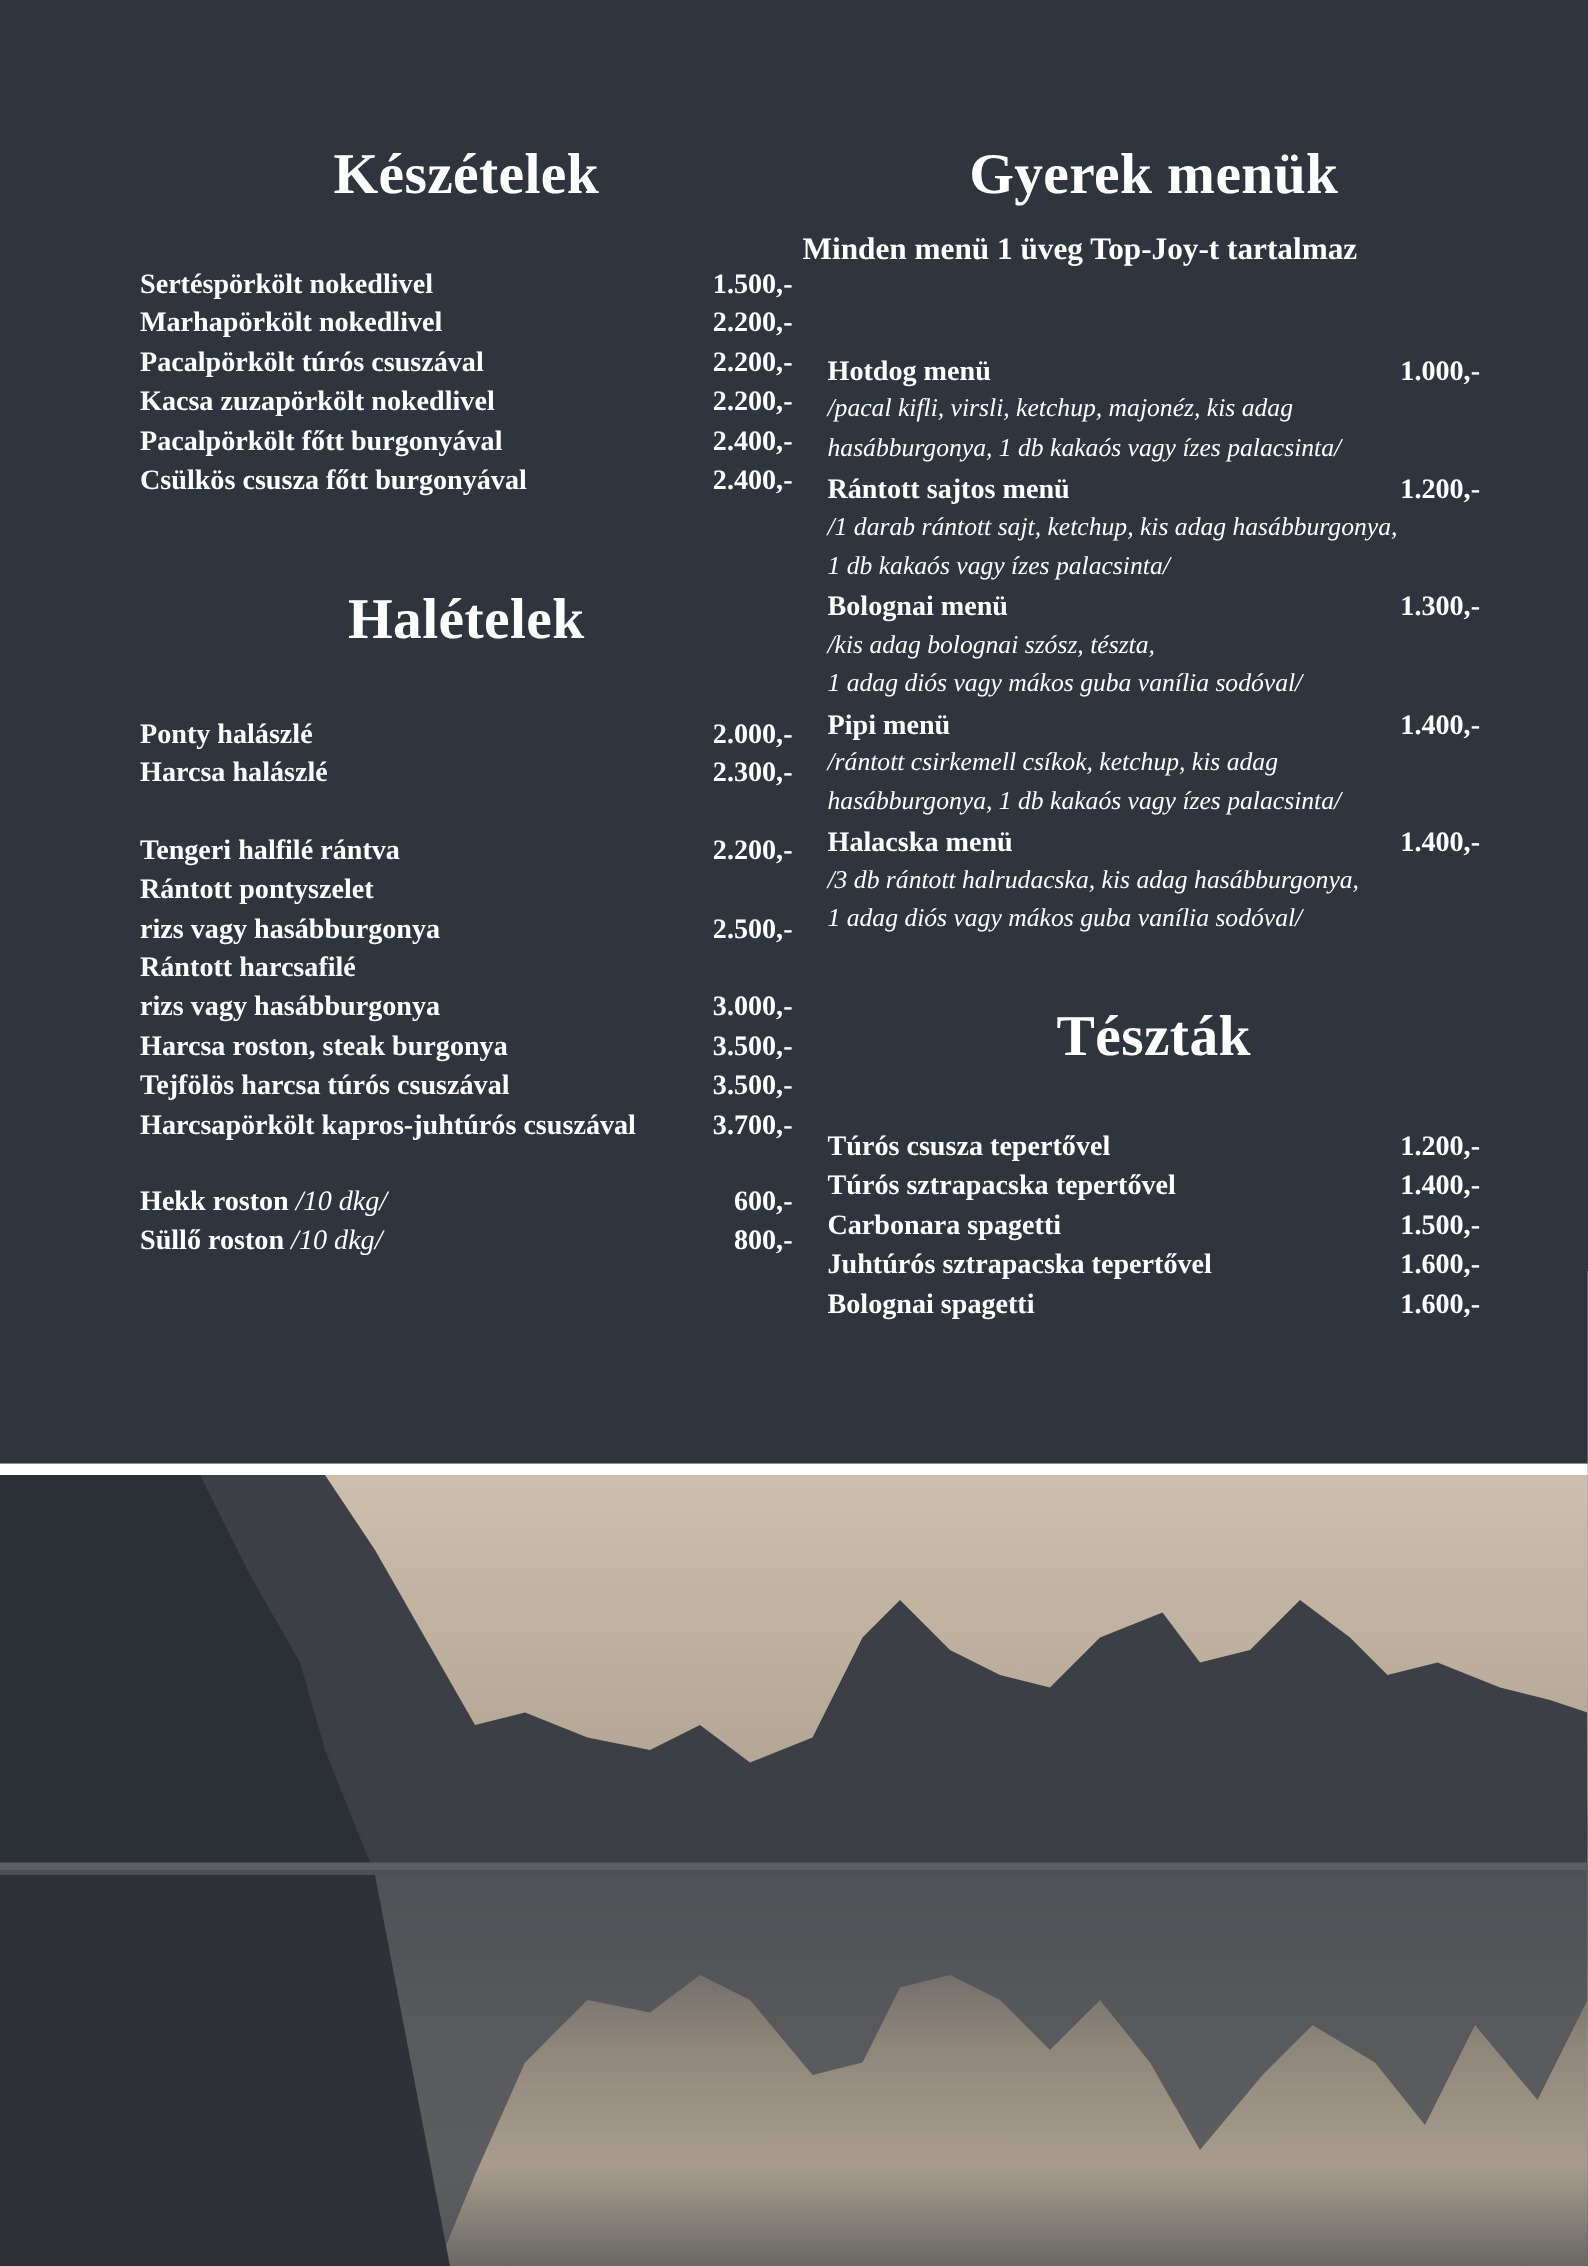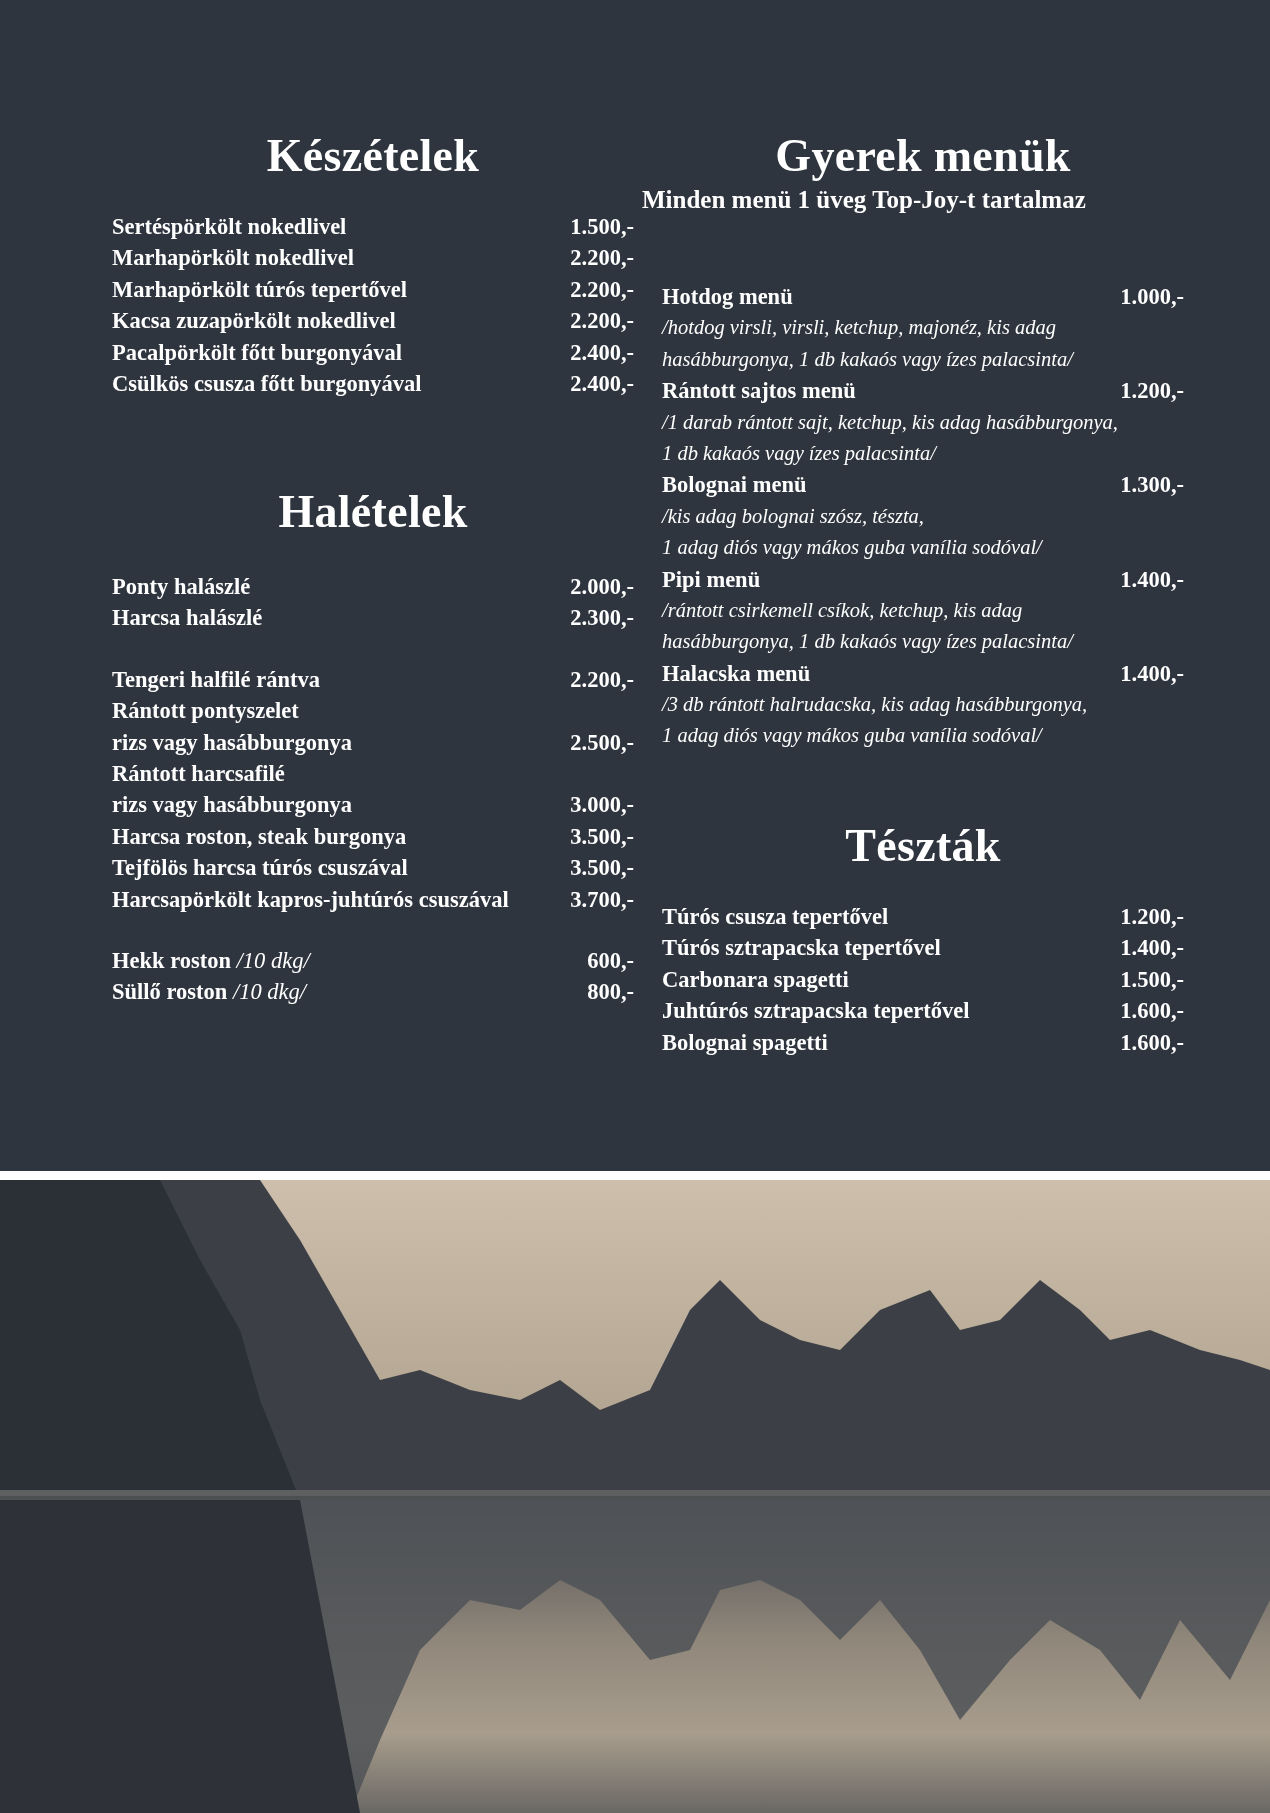--- a/index.html
+++ b/index.html
@@ -9,21 +9,21 @@
     font-family: "Liberation Serif", "DejaVu Serif", serif;
   }
   .panel {
     position: absolute; left: 0; top: 0; width: 1270px; height: 1171px;
     background: #2f353e; color: #ffffff;
   }
   .col { position: absolute; }
   .col-left { left: 112px; top: 0; width: 522px; }
   .col-right { left: 662px; top: 0; width: 522px; }
   h2 {
-    margin: 17px; text-align: center; font-weight: bold;
+    margin: 0; text-align: center; font-weight: bold;
     font-size: 46px; letter-spacing: 0.3px; position: absolute; left: 0; right: 0;
   }
   .sub {
     position: absolute; left: -20px; right: -20px; text-align: left;
     font-weight: bold; font-size: 25px;
   }
   .list { position: absolute; left: 0; right: 0; }
   .row {
     display: flex; justify-content: space-between; align-items: center;
     font-weight: bold; font-size: 22.5px; height: 31.4px; line-height: 31.4px;
@@ -52,21 +52,21 @@
     <div class="list" style="top:211px">
       <div class="row">
           <span>Sertéspörkölt nokedlivel</span>
           <span class="price">1.500,-</span>
         </div>
       <div class="row">
           <span>Marhapörkölt nokedlivel</span>
           <span class="price">2.200,-</span>
         </div>
       <div class="row">
-          <span>Marhapörkölt túrós tepertővel</span>
+          <span>Pacalpörkölt túrós csuszával</span>
           <span class="price">2.200,-</span>
         </div>
       <div class="row">
           <span>Kacsa zuzapörkölt nokedlivel</span>
           <span class="price">2.200,-</span>
         </div>
       <div class="row">
           <span>Pacalpörkölt főtt burgonyával</span>
           <span class="price">2.400,-</span>
         </div>
@@ -132,21 +132,21 @@
   </div>
 
   <div class="col col-right">
     <h2 style="top:112px">Gyerek menük</h2>
     <div class="sub" style="top:186px">Minden menü 1 üveg Top-Joy-t tartalmaz</div>
     <div class="list" style="top:281px">
       <div class="row">
           <span>Hotdog menü</span>
           <span class="price">1.000,-</span>
         </div>
-      <div class="desc">/hotdog virsli, virsli, ketchup, majonéz, kis adag</div>
+      <div class="desc">/pacal kifli, virsli, ketchup, majonéz, kis adag</div>
       <div class="desc">hasábburgonya, 1 db kakaós vagy ízes palacsinta/</div>
       <div class="row">
           <span>Rántott sajtos menü</span>
           <span class="price">1.200,-</span>
         </div>
       <div class="desc">/1 darab rántott sajt, ketchup, kis adag hasábburgonya,</div>
       <div class="desc">1 db kakaós vagy ízes palacsinta/</div>
       <div class="row">
           <span>Bolognai menü</span>
           <span class="price">1.300,-</span>

